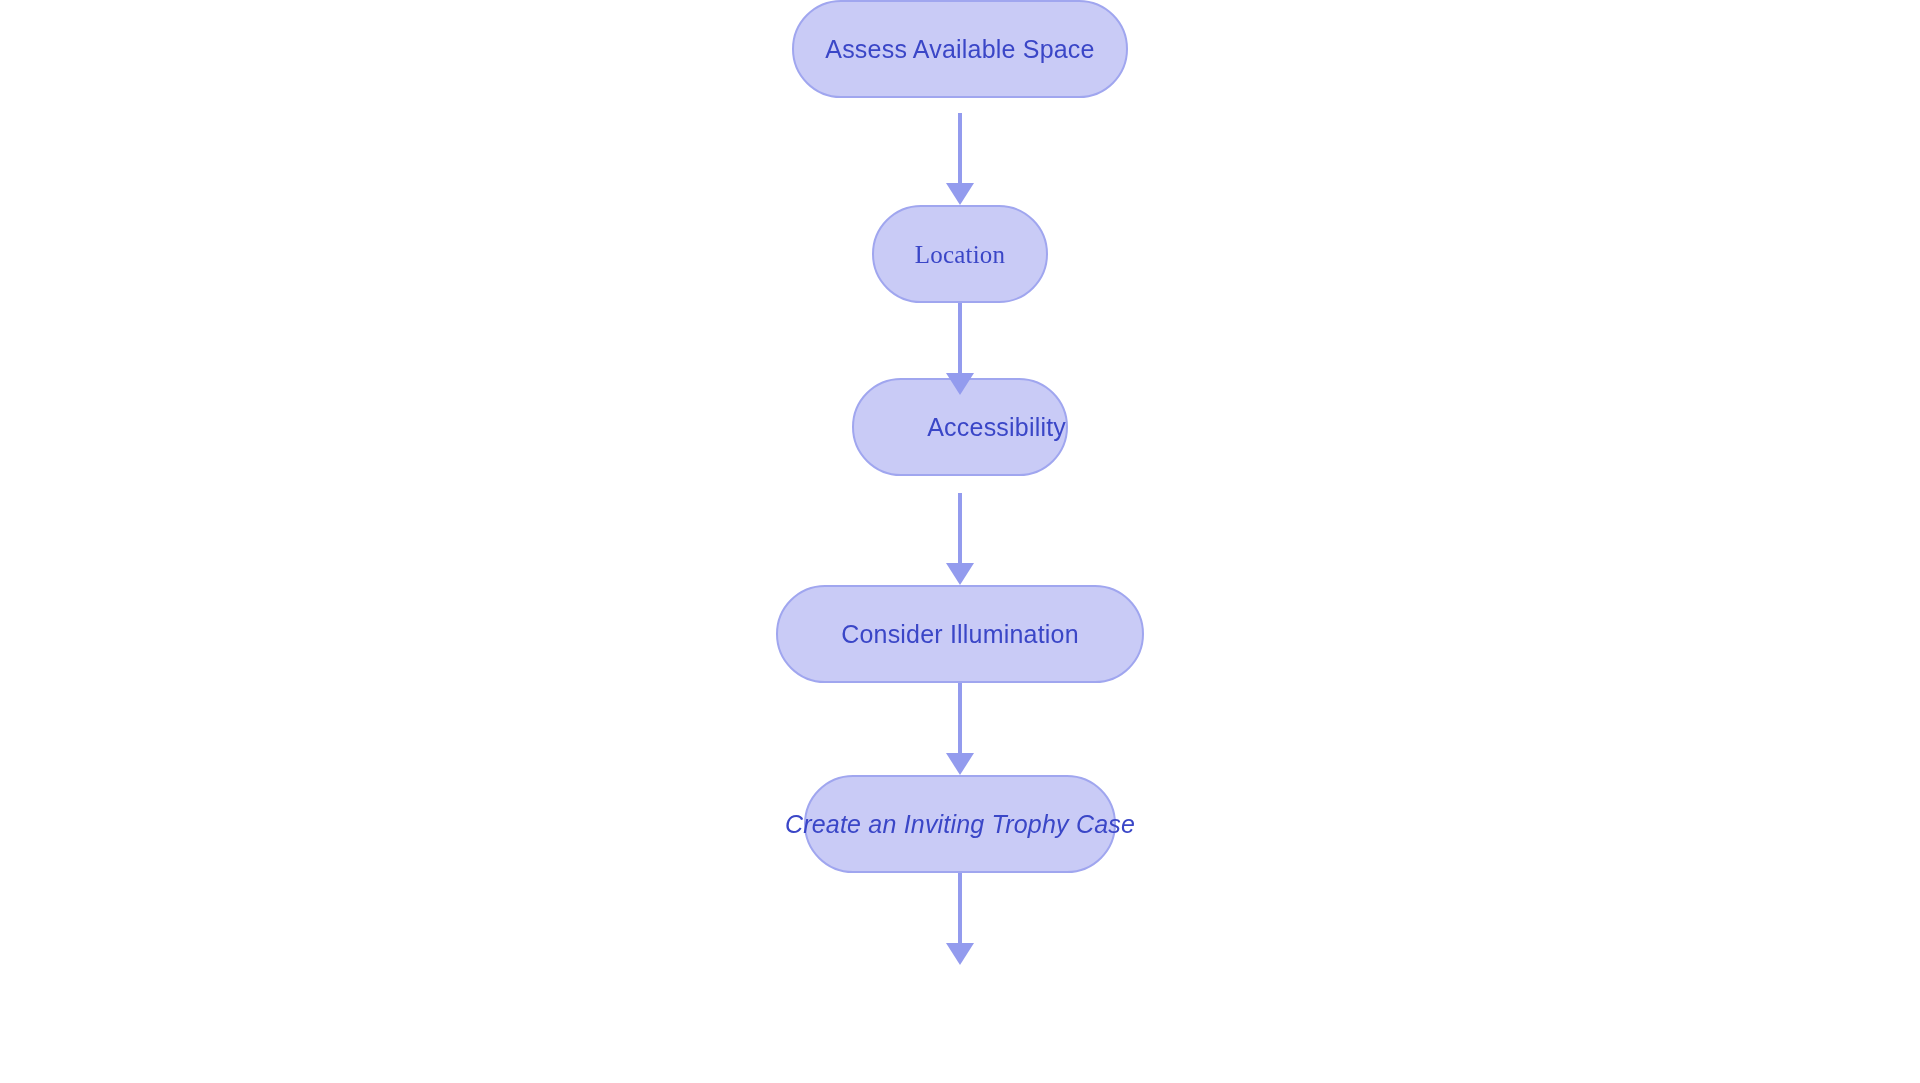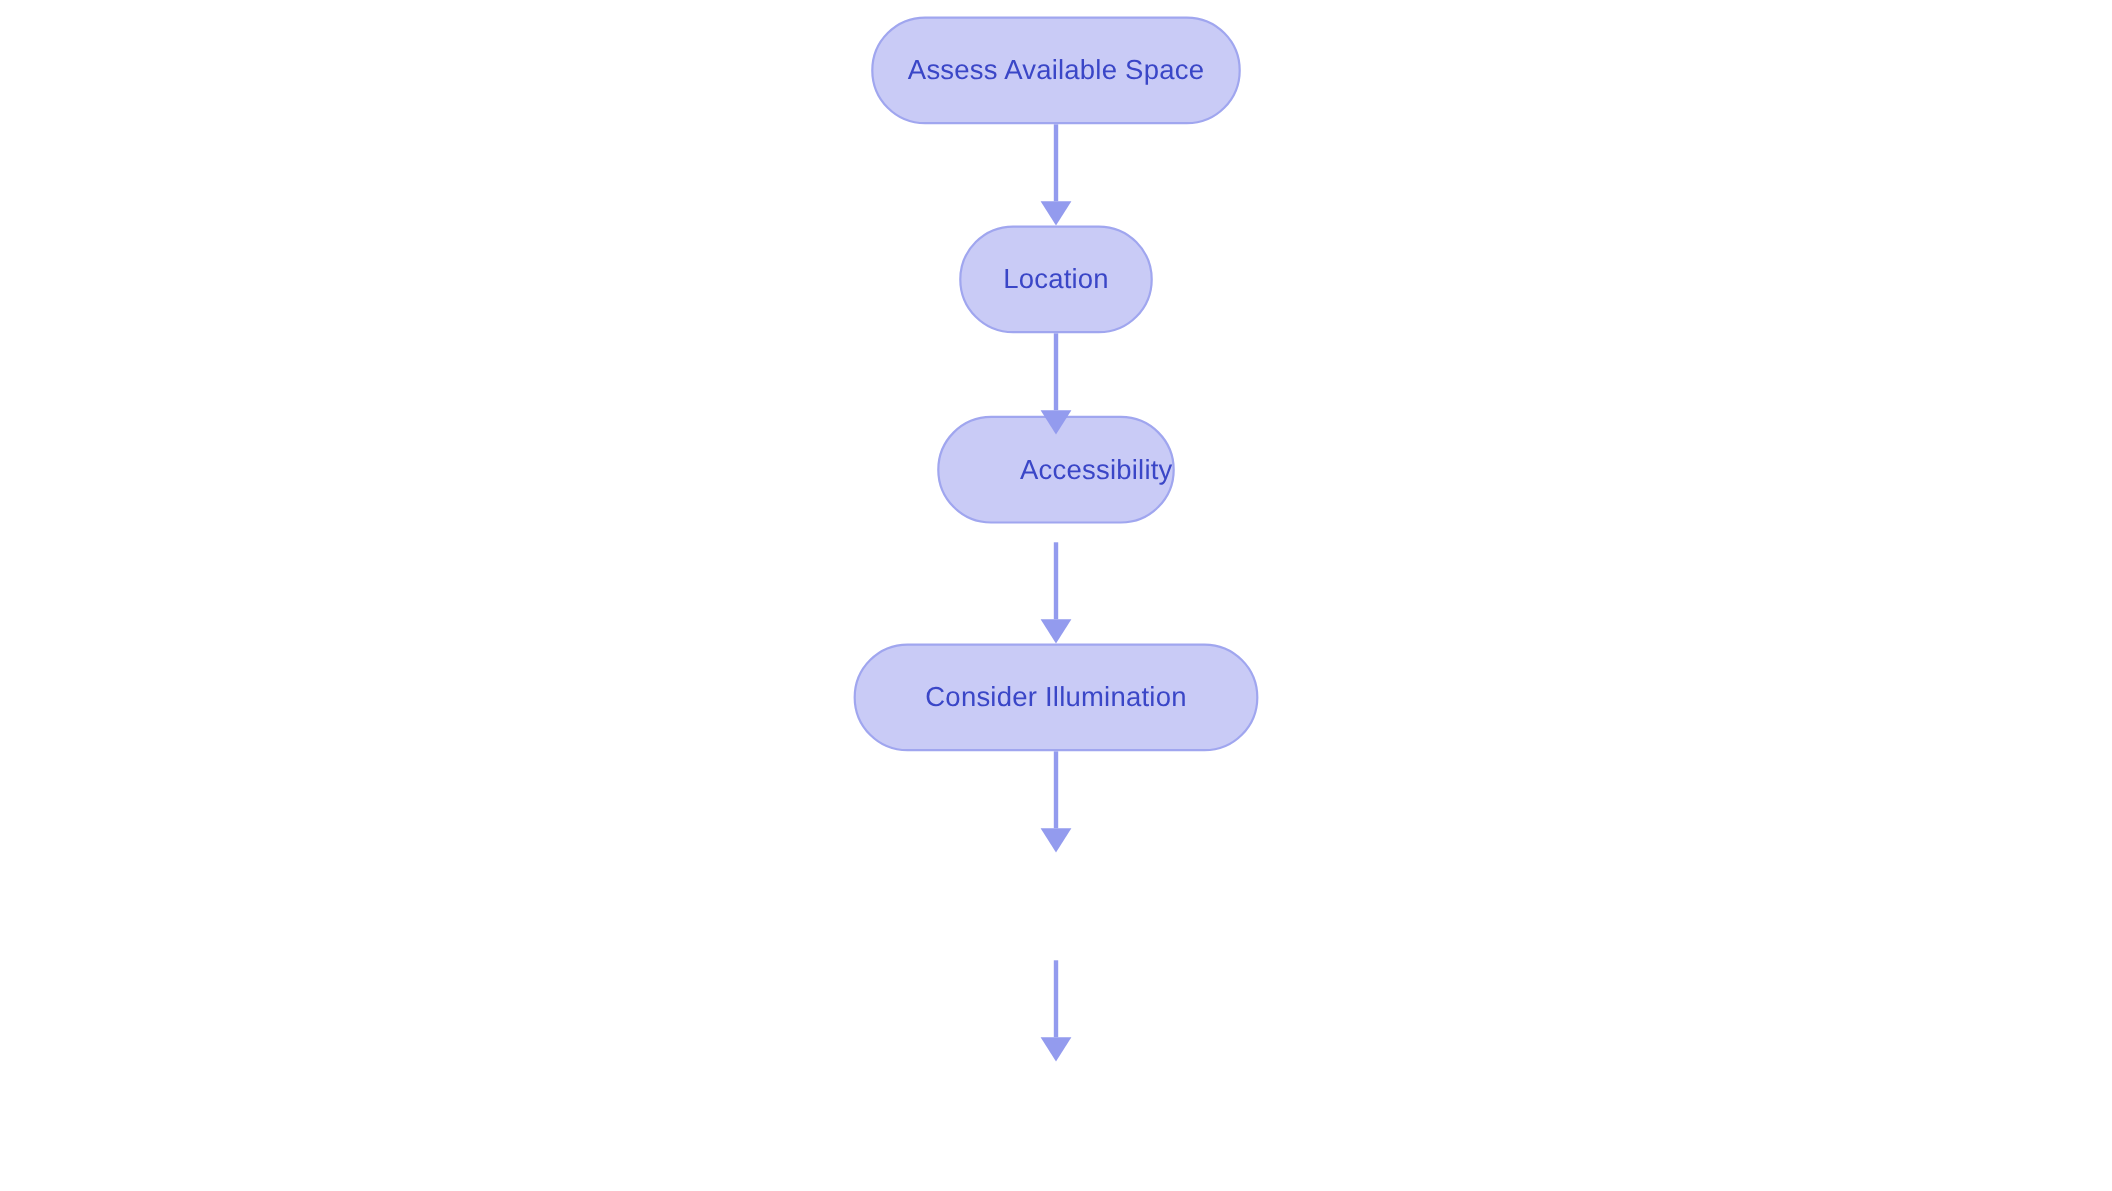--- a/index.html
+++ b/index.html
@@ -34,22 +34,22 @@
   }
   .flow-node .label {
     color: var(--text);
     font-size: 25px;
     line-height: 1;
     letter-spacing: 0.2px;
     white-space: nowrap;
     text-align: center;
   }
   
-  .flow-node:nth-of-type(1) { top: 15px;  width: 336px; }
-  .flow-node:nth-of-type(2) { top: 205px; width: 176px; }
+  .flow-node:nth-of-type(1) { top: 0;  width: 336px; }
+  .flow-node:nth-of-type(2) { top: 205px; width: 176px; font-family: Liberation Serif, serif; }
   .flow-node:nth-of-type(3) { top: 378px; width: 216px; justify-content: flex-end; }
   .flow-node:nth-of-type(4) { top: 585px; width: 368px; }
   .flow-node:nth-of-type(5) { top: 775px; width: 312px; font-style: italic; }
   .flow-node:nth-of-type(6) { top: 965px; width: 420px; }
 
   .flow-arrow {
     position: absolute;
     left: 50%;
     transform: translateX(-50%);
     width: 28px;
@@ -90,20 +90,23 @@
 
   <div class="flow-node">
     <span class="label">Accessibility</span>
   </div>
 
 
   <div class="flow-node">
     <span class="label">Consider Illumination</span>
   </div>
 
+  <div class="flow-node">
+    <span class="label">Create an Inviting Trophy Case</span>
+  </div>
 
   <div class="flow-arrow arrow-1">
     <div class="stem"></div>
     <div class="head"></div>
   </div>
 
   <div class="flow-arrow arrow-2">
     <div class="stem"></div>
     <div class="head"></div>
   </div>

